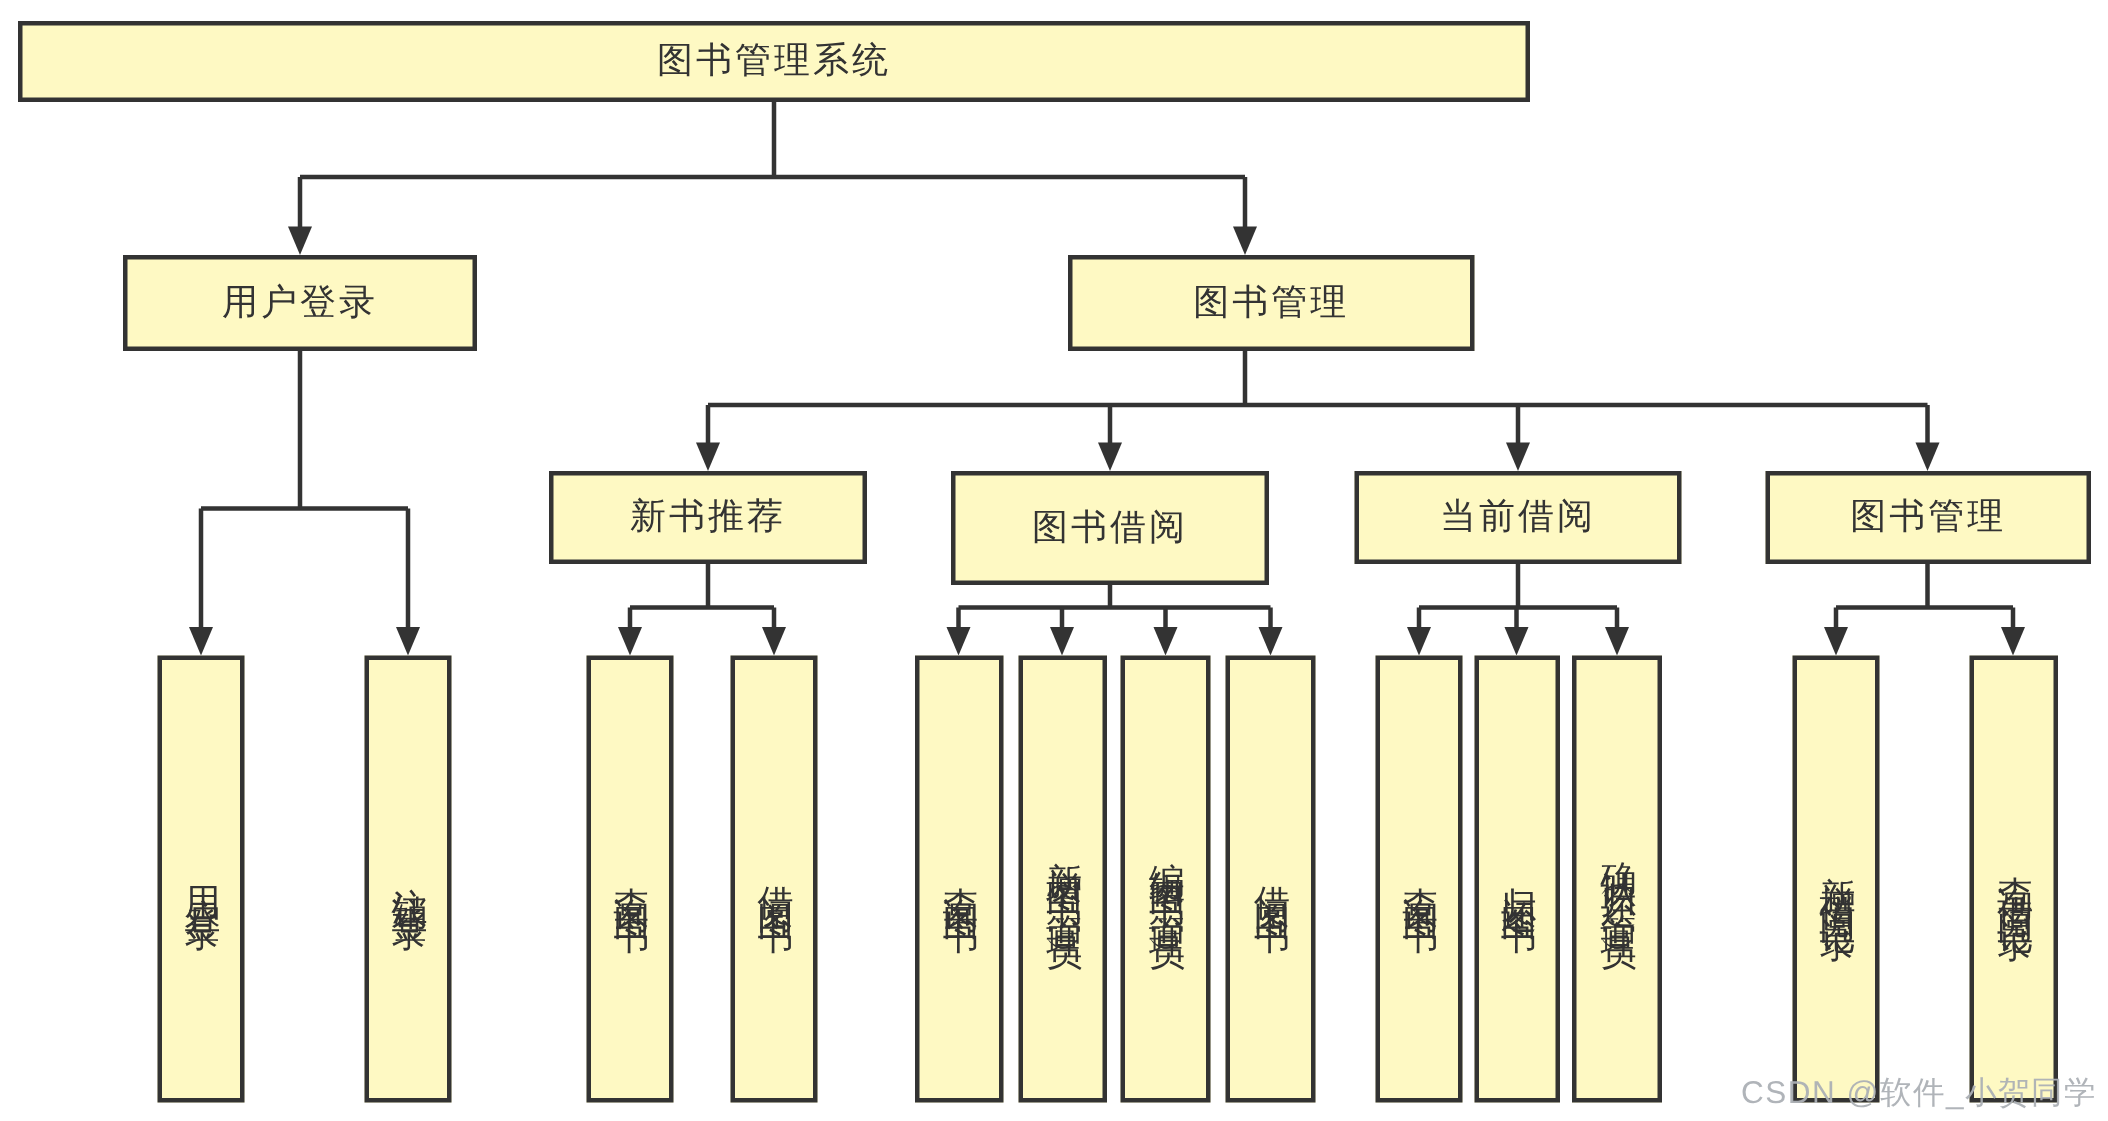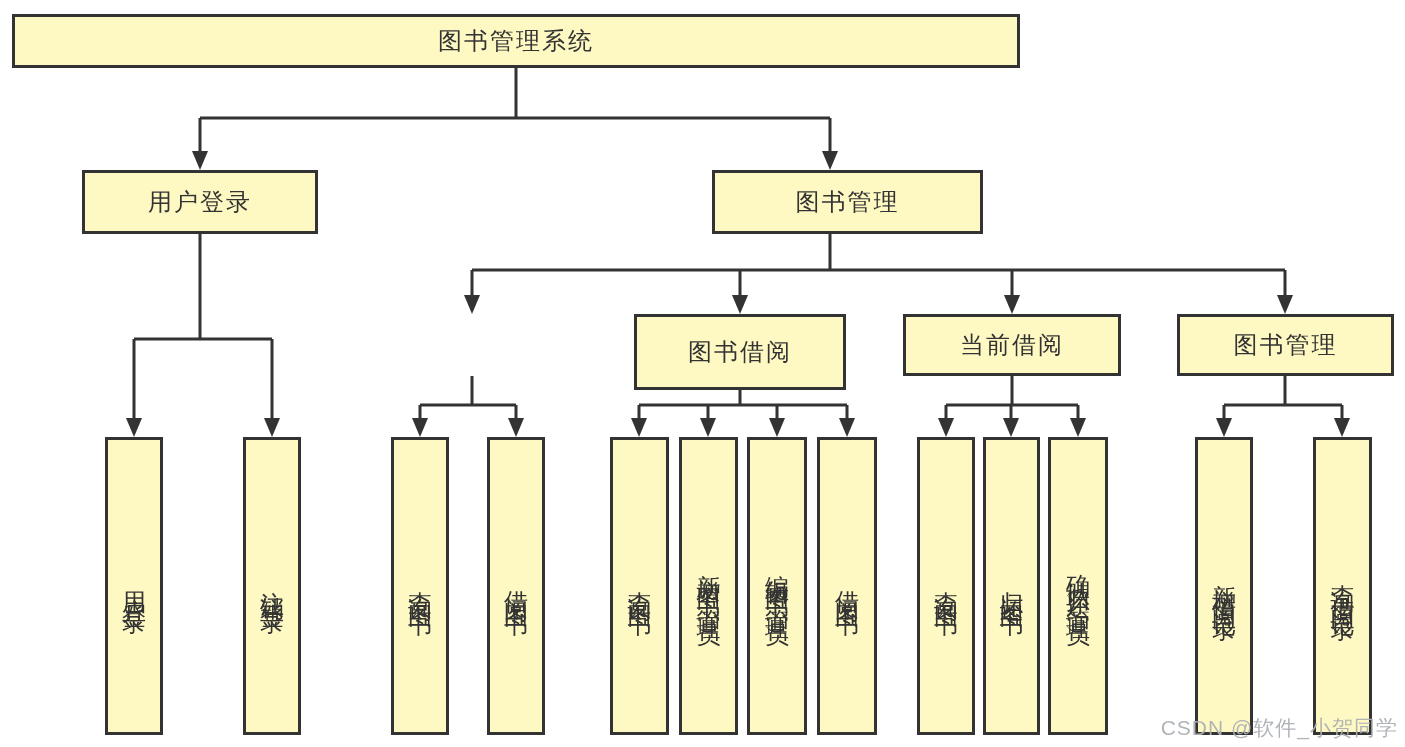--- a/index.html
+++ b/index.html
@@ -129,20 +129,23 @@
     <span>图书管理系统</span>
   </div>
 
   <div class="node h" style="left:82px; top:170px; width:236px; height:64px;">
     <span>用户登录</span>
   </div>
   <div class="node h" style="left:712px; top:170px; width:271px; height:64px;">
     <span>图书管理</span>
   </div>
 
+  <div class="node h" style="left:366px; top:314px; width:212px; height:62px;">
+    <span>新书推荐</span>
+  </div>
   <div class="node h" style="left:634px; top:314px; width:212px; height:76px;">
     <span>图书借阅</span>
   </div>
   <div class="node h" style="left:903px; top:314px; width:218px; height:62px;">
     <span>当前借阅</span>
   </div>
   <div class="node h" style="left:1177px; top:314px; width:217px; height:62px;">
     <span>图书管理</span>
   </div>
 

